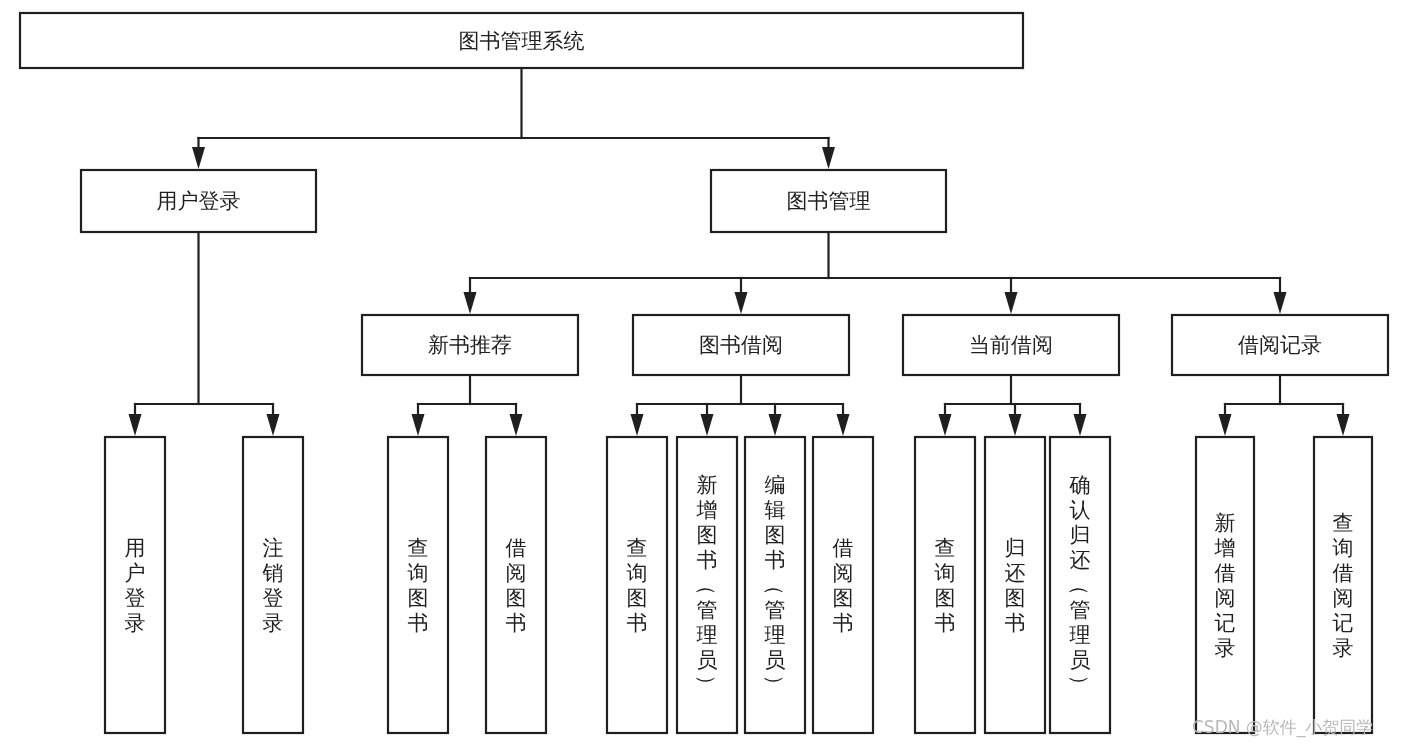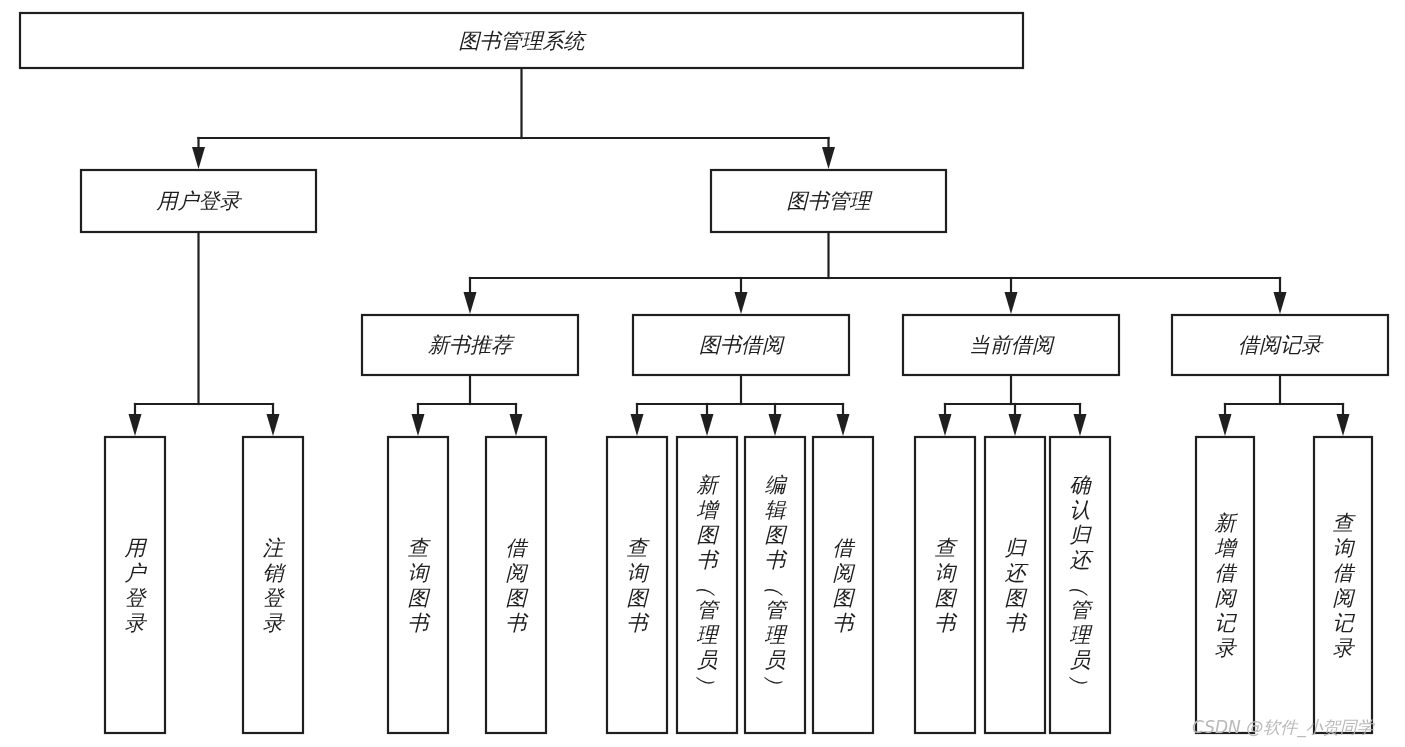--- a/index.html
+++ b/index.html
@@ -12,21 +12,20 @@
     width: 1405px;
     height: 747px;
     font-family: "DejaVu Sans", "Liberation Sans", sans-serif;
     overflow: hidden;
     position: relative;
   }
   #diagram-root {
     position: relative;
     width: 1306px;
     height: 747px;
-    font-style: italic;
   }
   svg.flow {
     position: absolute;
     left: 0;
     top: 0;
     width: 1405px;
     height: 747px;
     display: block;
   }
   .node-rect {

